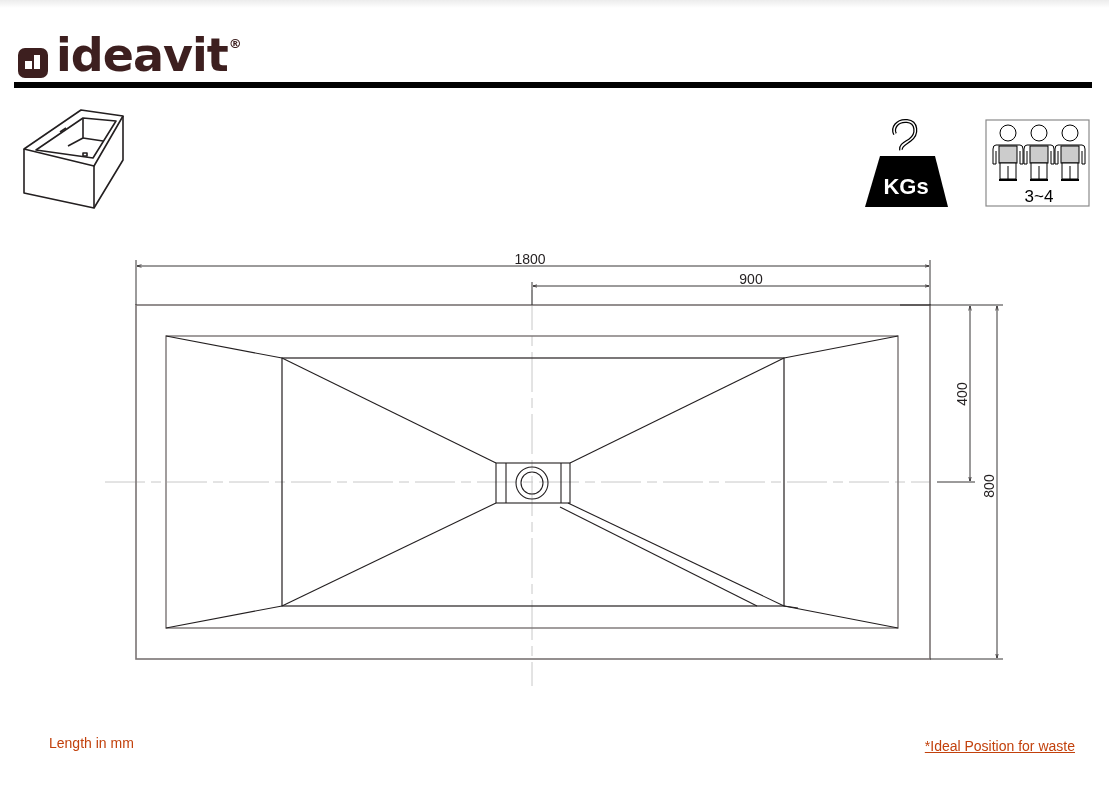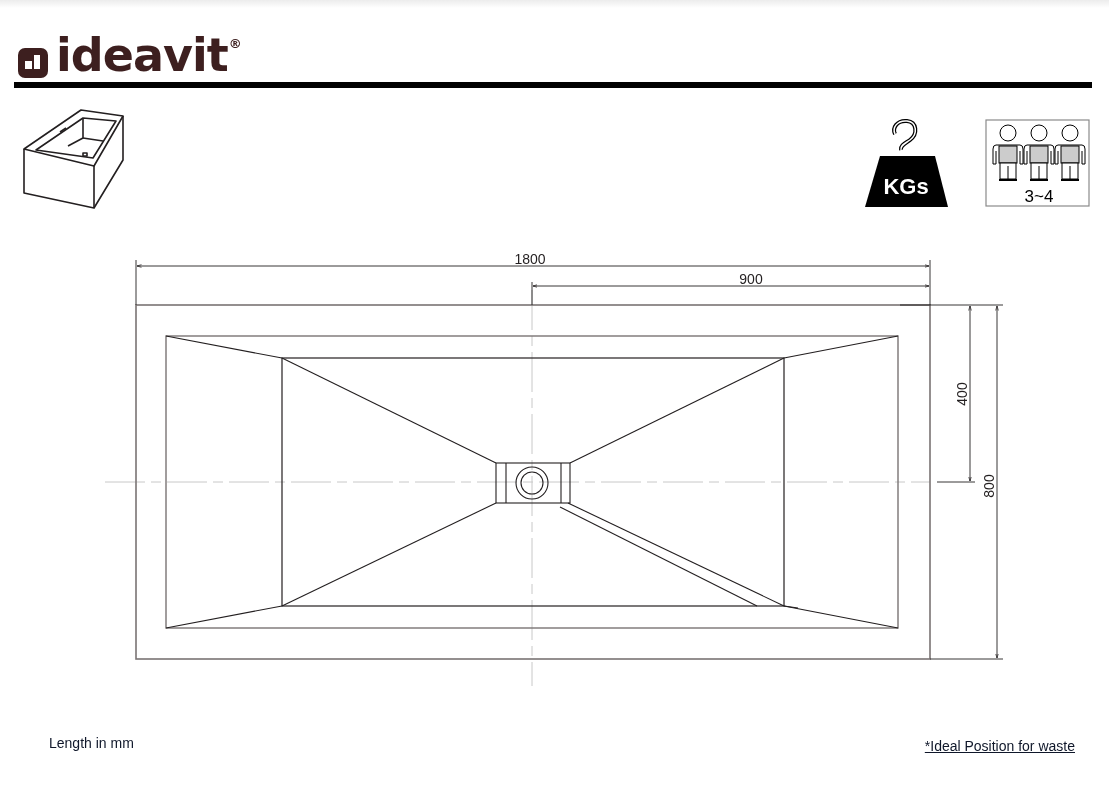--- a/index.html
+++ b/index.html
@@ -6,21 +6,21 @@
   body { width:1109px; height:786px; position:relative; overflow:hidden; font-family:"Liberation Sans", sans-serif; }
   .topband { position:absolute; left:0; top:0; width:1109px; height:8px; background:linear-gradient(#ececec,#ffffff); }
   .logo { position:absolute; left:18px; top:24px; display:flex; align-items:flex-end;margin-top:8px; }
   .logo-mark { width:30px; height:30px; background:#3d1f1f; border-radius:7px; position:relative; margin-right:8px; }
   .logo-mark .sq1 { position:absolute; left:7px; top:13px; width:7px; height:8px; background:#fff; }
   .logo-mark .sq2 { position:absolute; left:16px; top:7px; width:6px; height:14px; background:#fff; }
   .logo-text { font-family:"DejaVu Sans", sans-serif; font-weight:bold; font-size:46px; color:#3d1f1f; letter-spacing:-1px; line-height:1; }
   .logo-reg { font-family:"DejaVu Sans", sans-serif; font-weight:bold; font-size:13px; color:#3d1f1f; align-self:flex-start; margin-top:4px; margin-left:1px; }
   .rule { position:absolute; left:14px; top:82px; width:1078px; height:6px; background:#000; }
   svg.draw { position:absolute; left:0; top:0; }
-  .note { position:absolute; font-size:14px; color:#0f172a; }
+  .note { position:absolute; font-size:14px; color:#c2410c; }
   .note-left { left:49px; top:735px; }
   .note-right { right:34px; top:738px;text-decoration:underline; }
 </style>
 </head>
 <body>
 
 <div class="topband"></div>
 
 <div class="logo">
   <div class="logo-mark">

